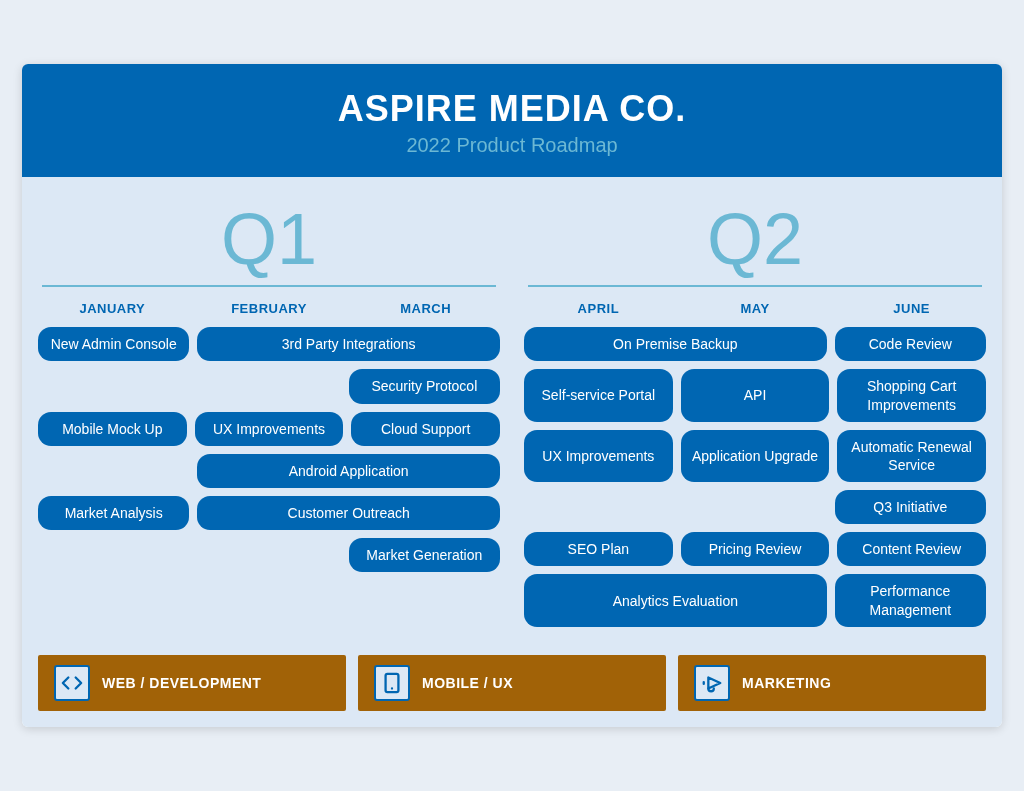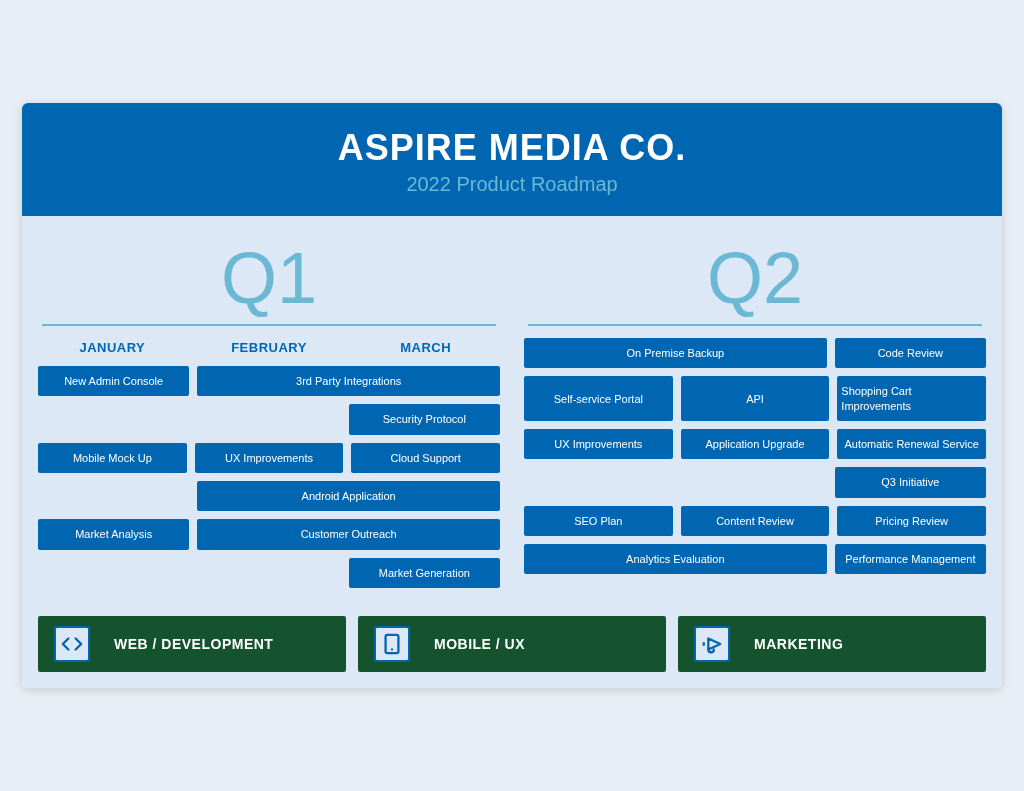--- a/index.html
+++ b/index.html
@@ -84,24 +84,24 @@
       display: flex;
       gap: 8px;
       align-items: stretch;
     }
     .cell {
       flex: 1;
     }
     .item {
       background: #0066b2;
       color: white;
-      font-size: 11px;
-      text-align: left;
+      font-size: 14px;
+      text-align: center;
       padding: 8px 4px;
-      border-radius: 2px;
+      border-radius: 13px;
       line-height: 1.3;
       height: 100%;
       display: flex;
       align-items: center;
       justify-content: center;
     }
     .item.empty {
       background: transparent;
     }
     .span2-wrapper {
@@ -112,25 +112,25 @@
       flex: 1;
     }
     .footer {
       background: #dce8f5;
       padding: 12px 16px 16px;
       display: flex;
       gap: 12px;
     }
     .legend-item {
       flex: 1;
-      background: #14532d;
+      background: #a16207;
       color: white;
       display: flex;
       align-items: center;
-      gap: 24px;
+      gap: 12px;
       padding: 10px 16px;
       border-radius: 2px;
     }
     .legend-label {
       font-size: 14px;
       font-weight: 800;
       letter-spacing: 0.5px;
     }
     .icon-box {
       background: #dce8f5;
@@ -231,20 +231,31 @@
           <div class="cell">
             <div class="item">Market Generation</div>
           </div>
         </div>
       </div>
     </div>
 
     <div class="quarter">
       <div class="quarter-label">Q2</div>
       <div class="quarter-divider"></div>
+      <div class="months-header">
+        <div class="month-col cell">
+          <span class="month-label">APRIL</span>
+        </div>
+        <div class="month-col cell">
+          <span class="month-label">MAY</span>
+        </div>
+        <div class="month-col cell">
+          <span class="month-label">JUNE</span>
+        </div>
+      </div>
       <div class="grid-rows">
 
         <div class="grid-row">
           <div class="span2-wrapper">
             <div class="item">On Premise Backup</div>
           </div>
           <div class="cell">
             <div class="item">Code Review</div>
           </div>
         </div>
@@ -280,24 +291,24 @@
           <div class="cell">
             <div class="item">Q3 Initiative</div>
           </div>
         </div>
 
         <div class="grid-row">
           <div class="cell">
             <div class="item">SEO Plan</div>
           </div>
           <div class="cell">
+            <div class="item">Pricing Review</div>
+          </div>
+          <div class="cell">
             <div class="item">Content Review</div>
-          </div>
-          <div class="cell">
-            <div class="item">Pricing Review</div>
           </div>
         </div>
 
         <div class="grid-row">
           <div class="span2-wrapper">
             <div class="item">Analytics Evaluation</div>
           </div>
           <div class="cell">
             <div class="item">Performance Management</div>
           </div>

